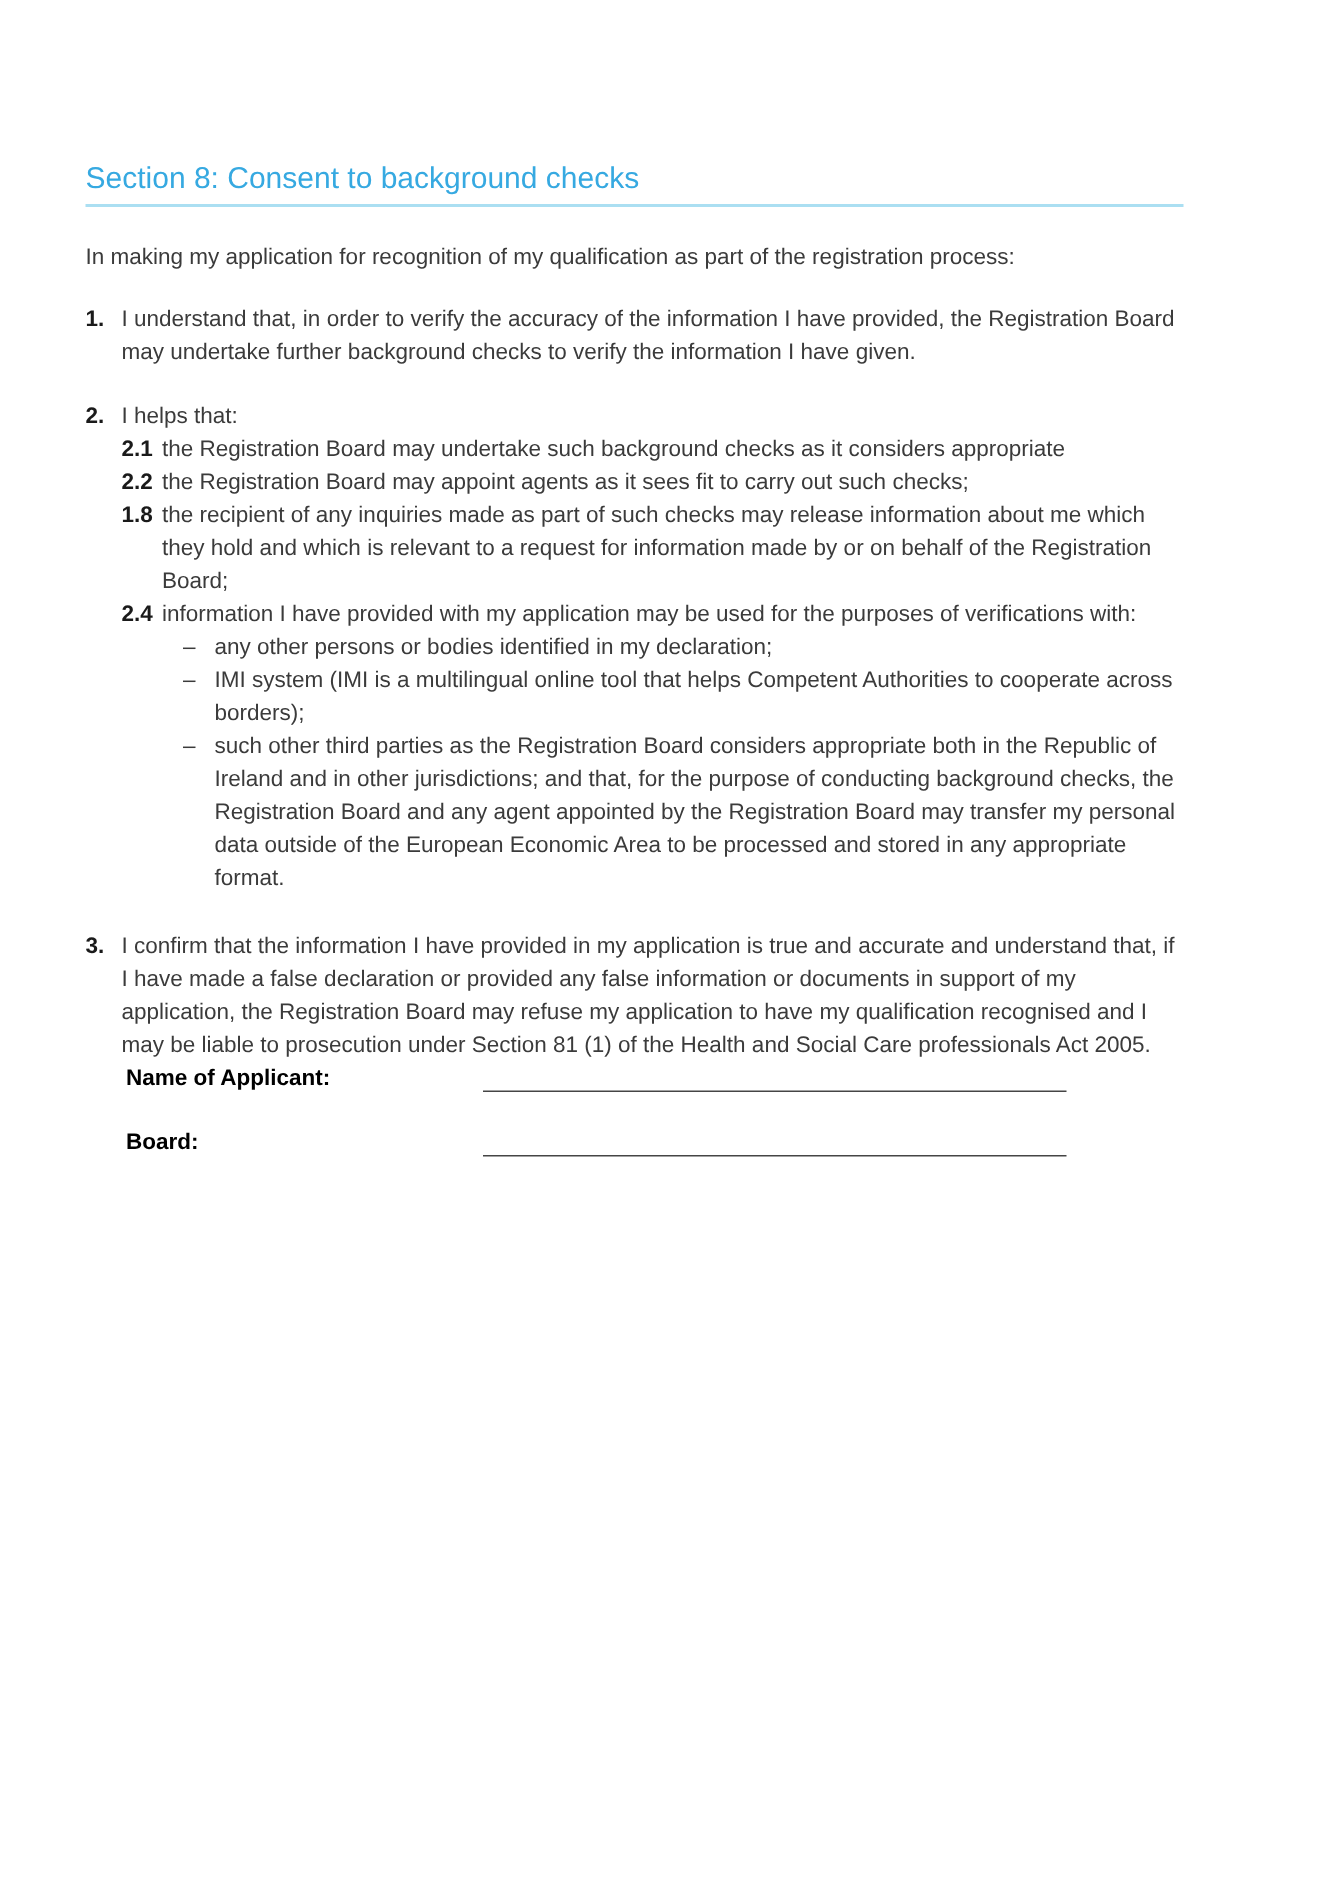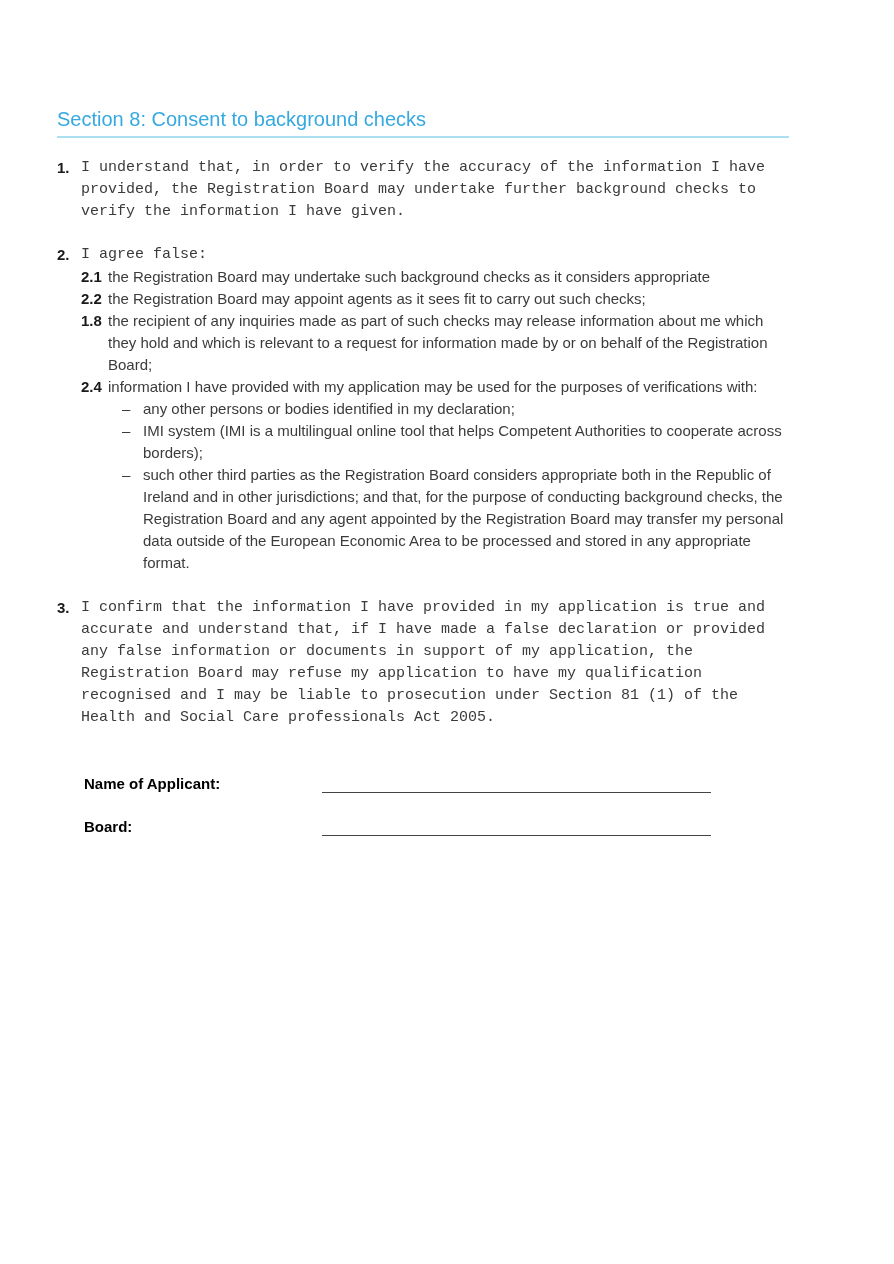--- a/index.html
+++ b/index.html
@@ -42,39 +42,39 @@
   }
 
   .intro { margin: 23px 0 0 0; }
 
   .num-item { display: flex; }
   .num-item .num {
     flex: 0 0 24px;
     font-weight: bold;
     color: var(--bold-text);
   }
-  .num-item .itext { flex: 1; font-family: Liberation Mono, monospace; }
+  .num-item .itext { flex: 1; }
 
   .mt-item1 { margin-top: 19px; }
   .mt-item2 { margin-top: 21px; }
   .mt-item3 { margin-top: 23px; }
 
   .sub-item { display: flex; margin-left: 24px; }
   .sub-item .subnum {
     flex: 0 0 27px;
     font-weight: bold;
     color: var(--bold-text);
   }
   .sub-item .subtext { flex: 1; }
 
   .dash-item { display: flex; margin-left: 65px; }
   .dash-item .dash { flex: 0 0 21px; }
   .dash-item .dashtext { flex: 1; }
 
-  .fields { margin-top: 44px; margin-left: 27px; }
+  .fields { margin-left: 27px; }
   .field-row {
     display: flex;
     height: 22px;
     margin-bottom: 21px;
   }
   .field-label {
     flex: 0 0 238px;
     font-weight: bold;
     color: #000000;
   }
@@ -100,29 +100,30 @@
   .footer-right { position: absolute; left: 752px; top: 0; }
 </style>
 </head>
 <body>
 
 <div class="page">
   <div class="content">
 
     <h1 class="section-heading">Section 8: Consent to background checks</h1>
 
+    <p class="intro">In making my application for recognition of my qualification as part of the registration process:</p>
 
     <div class="num-item mt-item1">
       <span class="num">1.</span>
       <span class="itext">I understand that, in order to verify the accuracy of the information I have provided, the Registration Board may undertake further background checks to verify the information I have given.</span>
     </div>
 
     <div class="num-item mt-item2">
       <span class="num">2.</span>
-      <span class="itext">I agree false:</span>
+      <span class="itext">I helps that:</span>
     </div>
 
     <div class="sub-item">
       <span class="subnum">2.1</span>
       <span class="subtext">the Registration Board may undertake such background checks as it considers appropriate</span>
     </div>
     <div class="sub-item">
       <span class="subnum">2.2</span>
       <span class="subtext">the Registration Board may appoint agents as it sees fit to carry out such checks;</span>
     </div>

